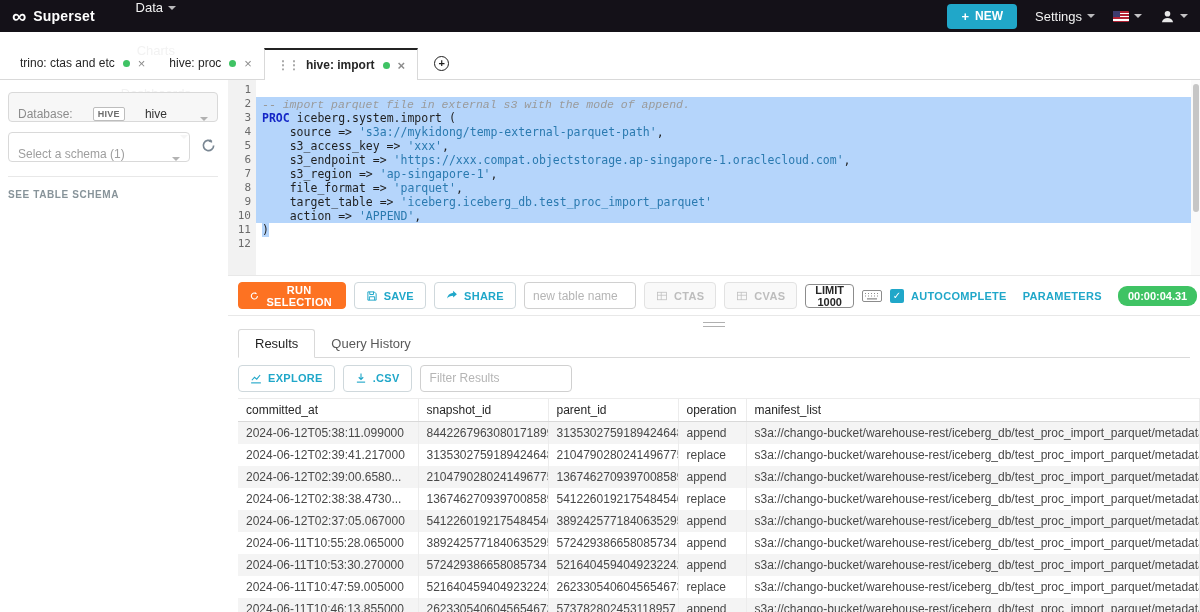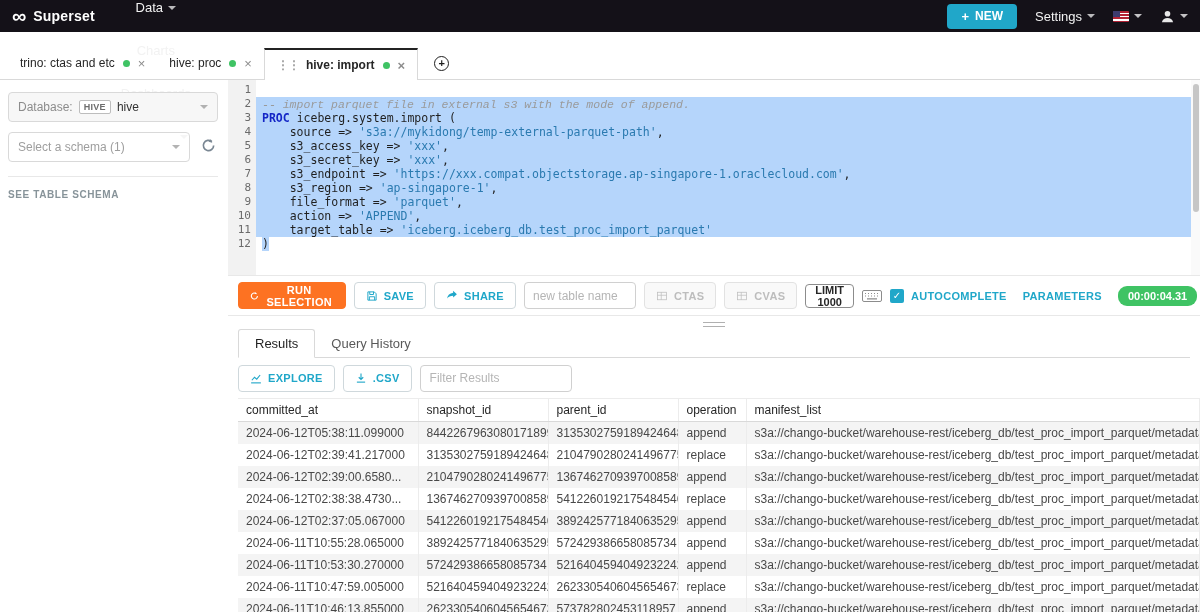--- a/index.html
+++ b/index.html
@@ -41,21 +41,21 @@
   .addtab .plus-circle{width:15px;height:15px;border:1.6px solid #1f1f1f;border-radius:50%;
     display:flex;align-items:center;justify-content:center;font-size:11px;font-weight:bold;color:#1f1f1f;line-height:1;}
 
   
   .content{display:flex;height:532px;}
   .sidebar{width:228px;min-width:228px;padding:12px 10px 0 8px;}
   .main{flex:1;display:flex;flex-direction:column;min-width:0;}
 
   
   .field-row{display:flex;align-items:center;gap:8px;margin-bottom:10px;}
-  .select{display:flex;align-items:center;gap:6px;height:30px;border:1px solid #d9d9d9;border-radius:4px;
+  .select{display:flex;align-items:flex-end;gap:20px;height:30px;border:1px solid #d9d9d9;border-radius:4px;
     padding:0 9px;font-size:12px;color:#333;flex:1;min-width:0;cursor:pointer;background:#fff;}
   .select .sel-caret{margin-left:auto;color:#999;}
   .db-select{background:#f7f7f7;}
   .db-label{color:#8c8c8c;}
   .db-badge{border:1px solid #bdbdbd;color:#6d6d6d;font-size:9px;font-weight:bold;padding:1px 4px;
     border-radius:2px;background:#fff;letter-spacing:.3px;}
   .ph{color:#9e9e9e;white-space:nowrap;overflow:hidden;text-overflow:ellipsis;}
   .table-select{background:#f5f5f5;}
   .refresh-btn{border:none;background:none;color:#7a8793;cursor:pointer;width:20px;height:20px;padding:0;}
   .refresh-btn svg{width:15px;height:15px;}
@@ -235,26 +235,25 @@
           <div class="gut-line">10</div>
           <div class="gut-line">11</div>
           <div class="gut-line">12</div>
         </div>
       <div class="code">
           <div class="code-line"></div>
           <div class="code-line sel"><span class="tok-comment">-- import parquet file in external s3 with the mode of append.</span></div>
           <div class="code-line sel"><span class="tok-keyword">PROC</span><span class="tok-plain"> iceberg.system.import (</span></div>
           <div class="code-line sel"><span class="tok-plain">    source =&gt; </span><span class="tok-string">'s3a://mykidong/temp-external-parquet-path'</span><span class="tok-plain">,</span></div>
           <div class="code-line sel"><span class="tok-plain">    s3_access_key =&gt; </span><span class="tok-string">'xxx'</span><span class="tok-plain">,</span></div>
-          <div class="code-line sel"><span class="tok-plain">    s3_secret_key =&gt; </span><span class="tok-string">'xxx'</span><span class="tok-plain">,</span></div>
           <div class="code-line sel"><span class="tok-plain">    s3_endpoint =&gt; </span><span class="tok-string">'https://xxx.compat.objectstorage.ap-singapore-1.oraclecloud.com'</span><span class="tok-plain">,</span></div>
           <div class="code-line sel"><span class="tok-plain">    s3_region =&gt; </span><span class="tok-string">'ap-singapore-1'</span><span class="tok-plain">,</span></div>
           <div class="code-line sel"><span class="tok-plain">    file_format =&gt; </span><span class="tok-string">'parquet'</span><span class="tok-plain">,</span></div>
+          <div class="code-line sel"><span class="tok-plain">    target_table =&gt; </span><span class="tok-string">'iceberg.iceberg_db.test_proc_import_parquet'</span></div>
           <div class="code-line sel"><span class="tok-plain">    action =&gt; </span><span class="tok-string">'APPEND'</span><span class="tok-plain">,</span></div>
-          <div class="code-line sel"><span class="tok-plain">    target_table =&gt; </span><span class="tok-string">'iceberg.iceberg_db.test_proc_import_parquet'</span></div>
           <div class="code-line"><span class="seltext"><span class="tok-plain">)</span></span></div>
         </div>
       <div class="vscroll">
         <div class="thumb"></div>
       </div>
     </div>
 
     <div class="toolbar">
       <button class="btn btn-run">
         <svg viewBox="0 0 16 16">

